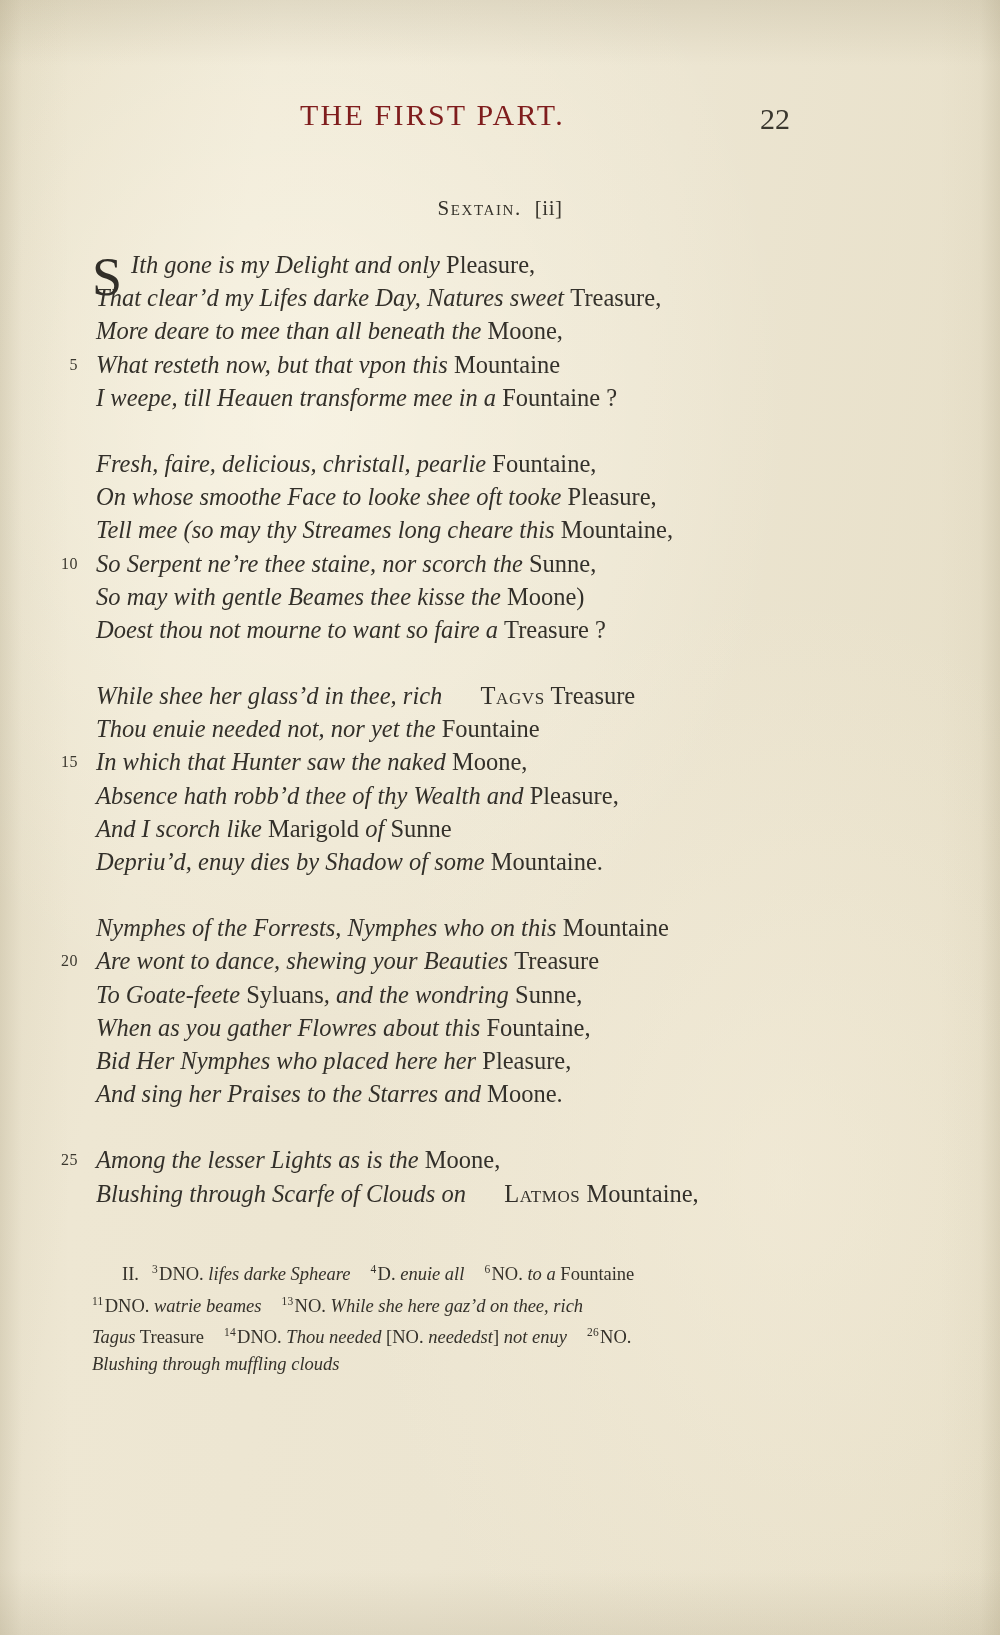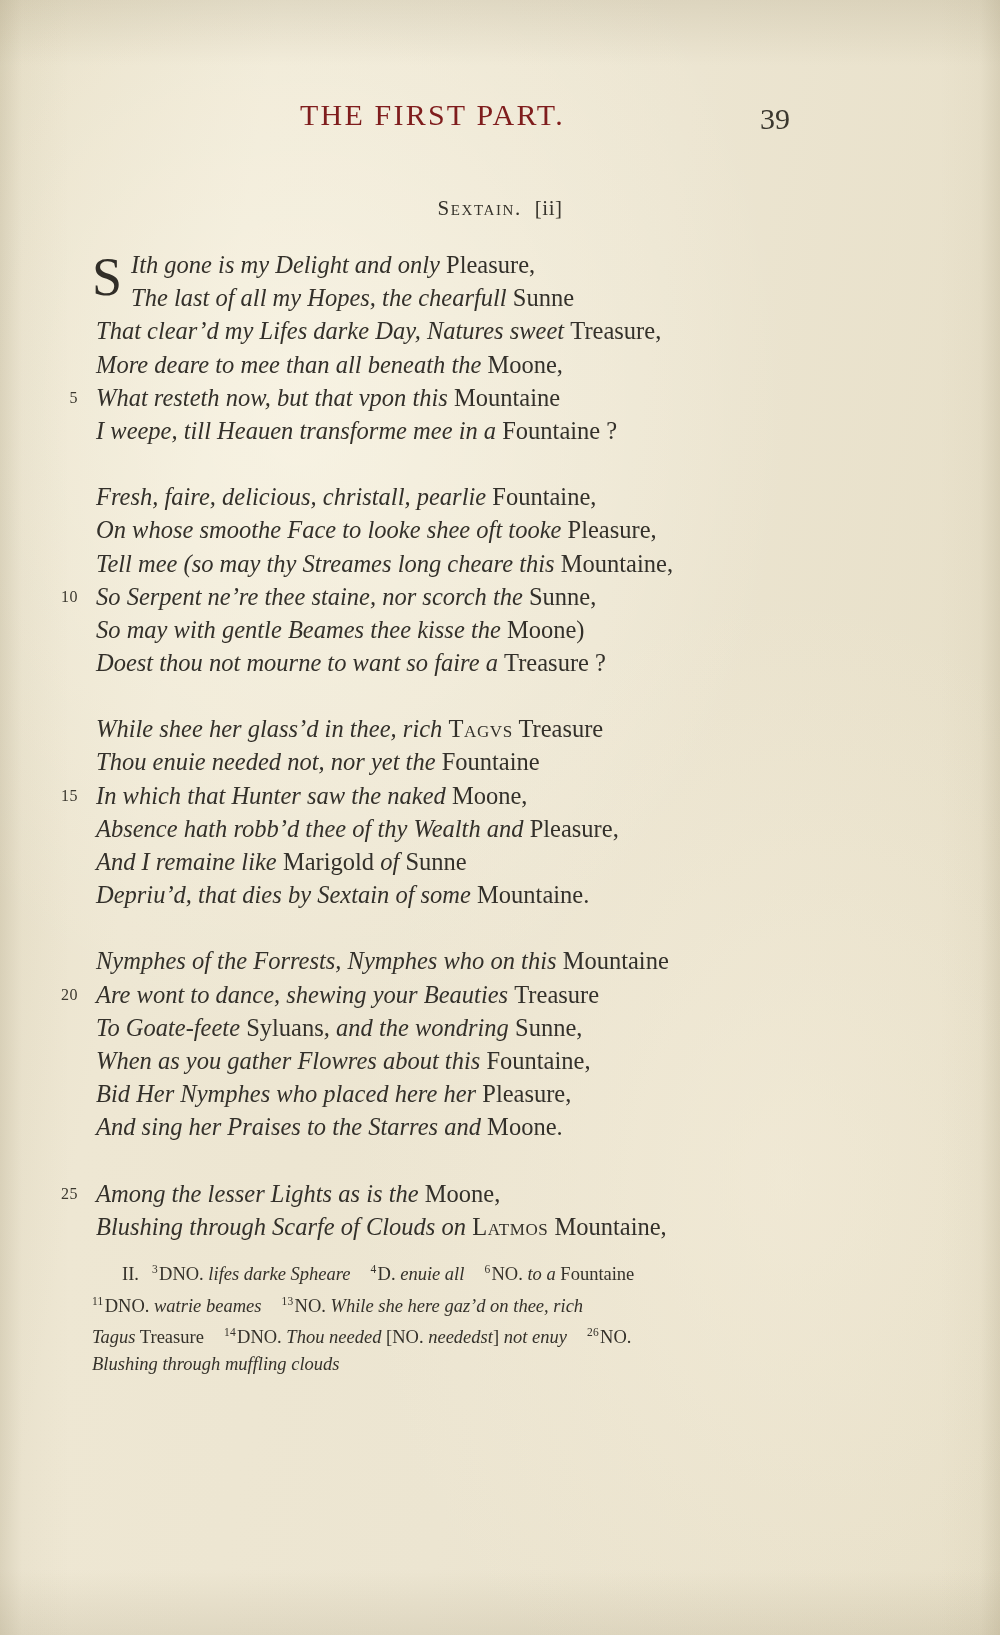--- a/index.html
+++ b/index.html
@@ -113,20 +113,21 @@
     color: #3b382f;
     font-feature-settings: "onum";
     letter-spacing: 0.5px;
   }
   
   .rm { font-style: normal; }
   .smallcap {
     font-style: normal;
     font-variant: small-caps;
     letter-spacing: 0.6px;
+    margin-left: 32px;
   }
   
   .dropcap {
     position: absolute;
     left: 92px;
     top: 2px;
     font-style: normal;
     font-size: 54px;
     line-height: 54px;
     color: #312e28;
@@ -159,51 +160,50 @@
 </head>
 <body>
 
 <div class="paper"></div>
 <div class="edge-shade"></div>
 
 <div class="content">
 
   <div class="runhead">
     <div class="runhead-title">THE FIRST PART.</div>
-    <div class="runhead-folio">39</div>
+    <div class="runhead-folio">22</div>
   </div>
 
   <div class="sec-head">
     <span class="sc">Sextain.</span><span class="bracket">[ii]</span>
   </div>
 
   <div class="poem" id="poem-root">
       <div class="stanza">
         <div class="vline indent-dc"><span class="num"></span><span class="dropcap">S</span><span>Ith gone is my Delight and only </span><span class="rm">Pleasure,</span></div>
-        <div class="vline indent-dc"><span class="num"></span><span>The last of all my Hopes, the chearfull </span><span class="rm">Sunne</span></div>
         <div class="vline"><span class="num"></span><span>That clear’d my Lifes darke Day, Natures sweet </span><span class="rm">Treasure,</span></div>
         <div class="vline"><span class="num"></span><span>More deare to mee than all beneath the </span><span class="rm">Moone,</span></div>
         <div class="vline"><span class="num">5</span><span>What resteth now, but that vpon this </span><span class="rm">Mountaine</span></div>
         <div class="vline"><span class="num"></span><span>I weepe, till Heauen transforme mee in a </span><span class="rm">Fountaine ?</span></div>
       </div>
       <div class="stanza">
         <div class="vline"><span class="num"></span><span>Fresh, faire, delicious, christall, pearlie </span><span class="rm">Fountaine,</span></div>
         <div class="vline"><span class="num"></span><span>On whose smoothe Face to looke shee oft tooke </span><span class="rm">Pleasure,</span></div>
         <div class="vline"><span class="num"></span><span>Tell mee (so may thy Streames long cheare this </span><span class="rm">Mountaine,</span></div>
         <div class="vline"><span class="num">10</span><span>So Serpent ne’re thee staine, nor scorch the </span><span class="rm">Sunne,</span></div>
         <div class="vline"><span class="num"></span><span>So may with gentle Beames thee kisse the </span><span class="rm">Moone)</span></div>
         <div class="vline"><span class="num"></span><span>Doest thou not mourne to want so faire a </span><span class="rm">Treasure ?</span></div>
       </div>
       <div class="stanza">
         <div class="vline"><span class="num"></span><span>While shee her glass’d in thee, rich </span><span class="smallcap">Tagvs</span><span class="rm"> Treasure</span></div>
         <div class="vline"><span class="num"></span><span>Thou enuie needed not, nor yet the </span><span class="rm">Fountaine</span></div>
         <div class="vline"><span class="num">15</span><span>In which that Hunter saw the naked </span><span class="rm">Moone,</span></div>
         <div class="vline"><span class="num"></span><span>Absence hath robb’d thee of thy Wealth and </span><span class="rm">Pleasure,</span></div>
-        <div class="vline"><span class="num"></span><span>And I remaine like </span><span class="rm">Marigold</span><span> of </span><span class="rm">Sunne</span></div>
-        <div class="vline"><span class="num"></span><span>Depriu’d, that dies by Sextain of some </span><span class="rm">Mountaine.</span></div>
+        <div class="vline"><span class="num"></span><span>And I scorch like </span><span class="rm">Marigold</span><span> of </span><span class="rm">Sunne</span></div>
+        <div class="vline"><span class="num"></span><span>Depriu’d, enuy dies by Shadow of some </span><span class="rm">Mountaine.</span></div>
       </div>
       <div class="stanza">
         <div class="vline"><span class="num"></span><span>Nymphes of the Forrests, Nymphes who on this </span><span class="rm">Mountaine</span></div>
         <div class="vline"><span class="num">20</span><span>Are wont to dance, shewing your Beauties </span><span class="rm">Treasure</span></div>
         <div class="vline"><span class="num"></span><span>To Goate-feete </span><span class="rm">Syluans</span><span>, and the wondring </span><span class="rm">Sunne,</span></div>
         <div class="vline"><span class="num"></span><span>When as you gather Flowres about this </span><span class="rm">Fountaine,</span></div>
         <div class="vline"><span class="num"></span><span>Bid Her Nymphes who placed here her </span><span class="rm">Pleasure,</span></div>
         <div class="vline"><span class="num"></span><span>And sing her Praises to the Starres and </span><span class="rm">Moone.</span></div>
       </div>
       <div class="stanza">

